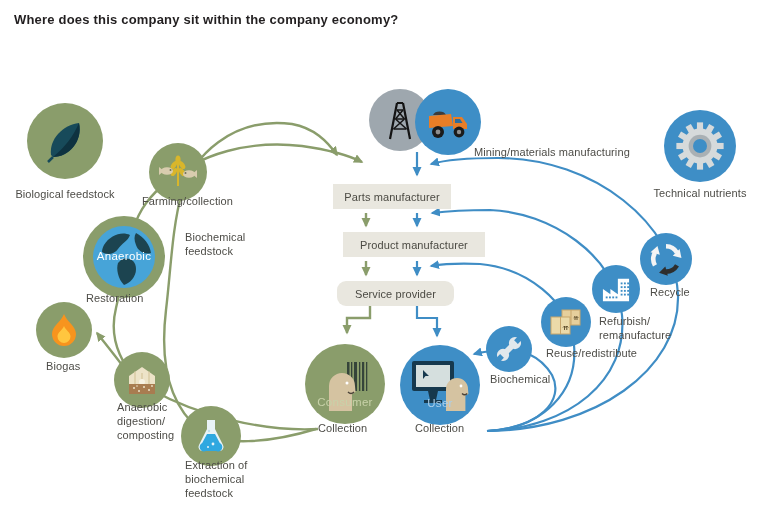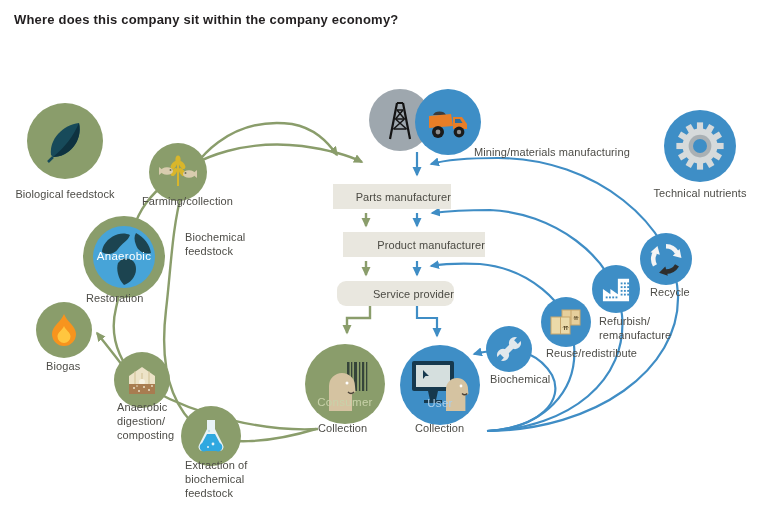--- a/index.html
+++ b/index.html
@@ -11,21 +11,21 @@
   .node{position:absolute;border-radius:50%;display:flex;align-items:center;
         justify-content:center;z-index:2;}
   .green{background:#8A9D6B;}
   .blue{background:#3E8EC6;}
   .gray{background:#9EA7AE;}
   .lbl{position:absolute;font-size:11px;color:#4D4C47;line-height:1.28;
        white-space:pre-line;z-index:4;letter-spacing:.1px;}
   .ctr{text-align:center;}
   .incircle{position:absolute;z-index:3;font-size:11.5px;text-align:center;letter-spacing:.3px;}
   .pbox{position:absolute;background:#E9E7DF;color:#4B4A43;font-size:11px;
-        display:flex;align-items:center;justify-content:flex-end;z-index:2;letter-spacing:.1px;}
+        display:flex;align-items:center;justify-content:center;z-index:2;letter-spacing:.1px;}
 </style>
 </head>
 <body>
 
 <div id="stage">
 
   <div class="title">Where does this company sit within the company economy?</div>
 
   <svg id="flow" width="768" height="512" viewBox="0 0 768 512">
     <defs>

